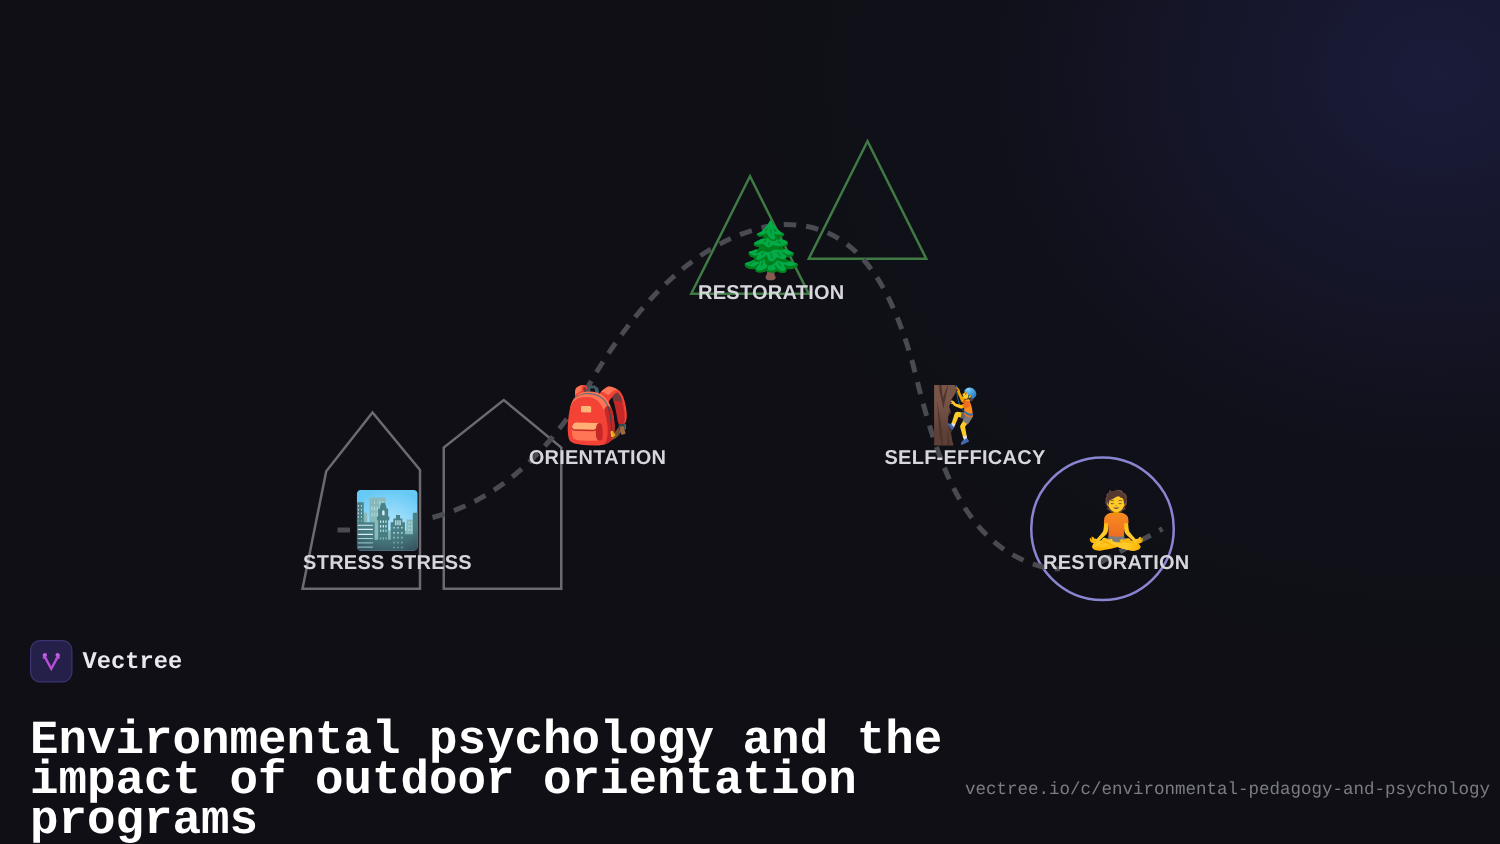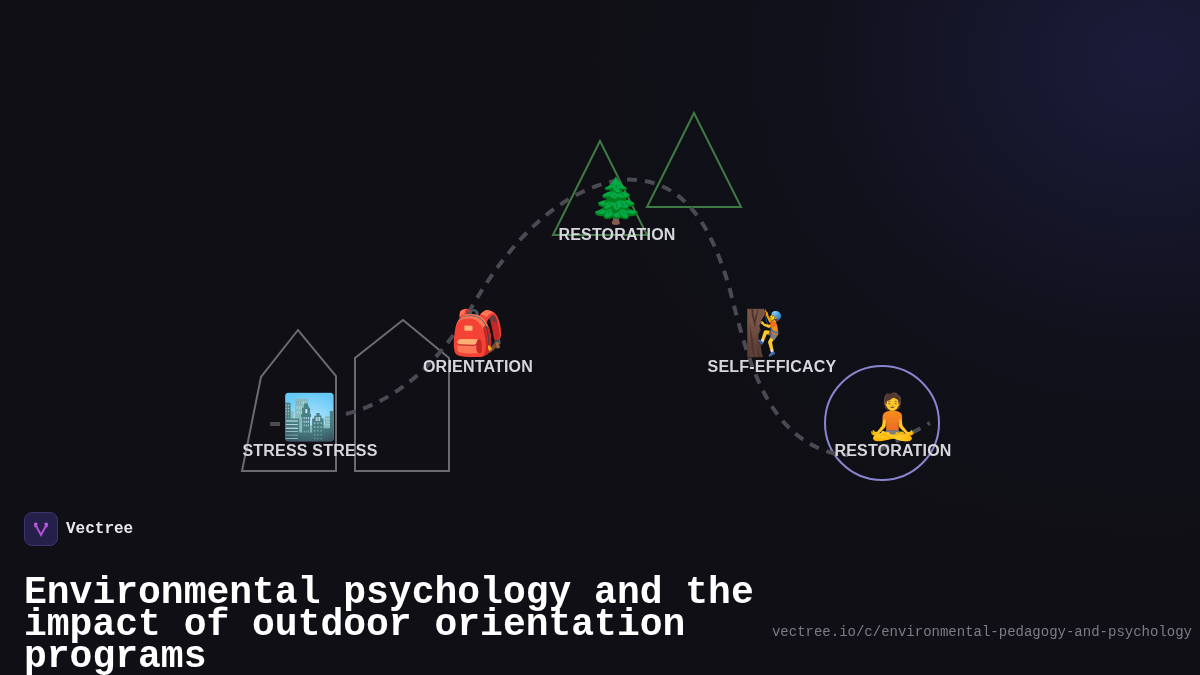--- a/index.html
+++ b/index.html
@@ -22,21 +22,21 @@
     display:block;
   }
   .brand {
     position:absolute; left:24px; top:512px; display:flex; align-items:center; gap:8px;
   }
   .brand-logo {
     width:32px; height:32px; border-radius:8px; background:#24204a;
     border:1px solid #3a3570; display:flex; align-items:center; justify-content:center;
   }
   .brand-name {
-    font-family:"Liberation Mono", monospace; font-weight:bold; font-size:16px; color:#e8e8ee;
+    font-family:"Liberation Mono", monospace; font-weight:bold; font-size:19px; color:#e8e8ee;
   }
   .title {
     position:absolute; left:24px; top:577px; width:760px; margin:0;
     font-family:"Liberation Mono", monospace; font-weight:bold;
     font-size:38px; line-height:32px; color:#ffffff;
   }
   .url {
     position:absolute; right:8px; top:624px;
     font-family:"Liberation Mono", monospace; font-size:14px; color:#7c7c86;
   }

